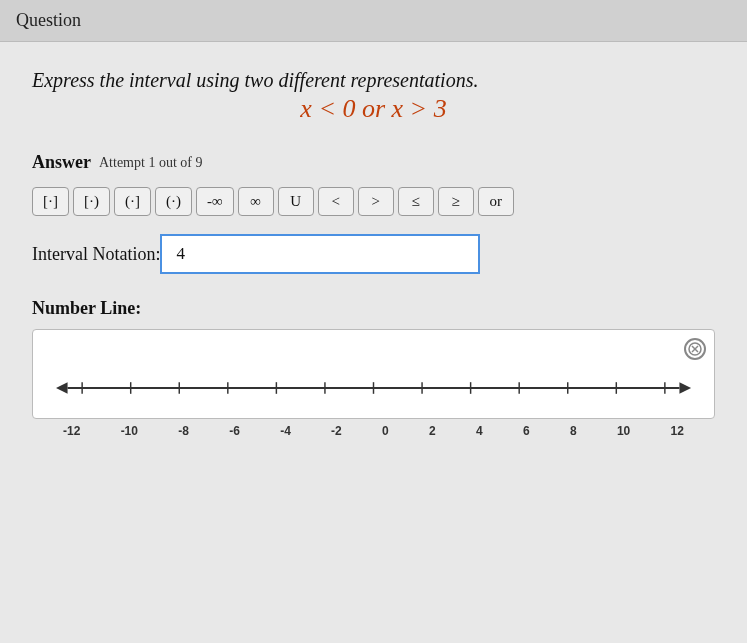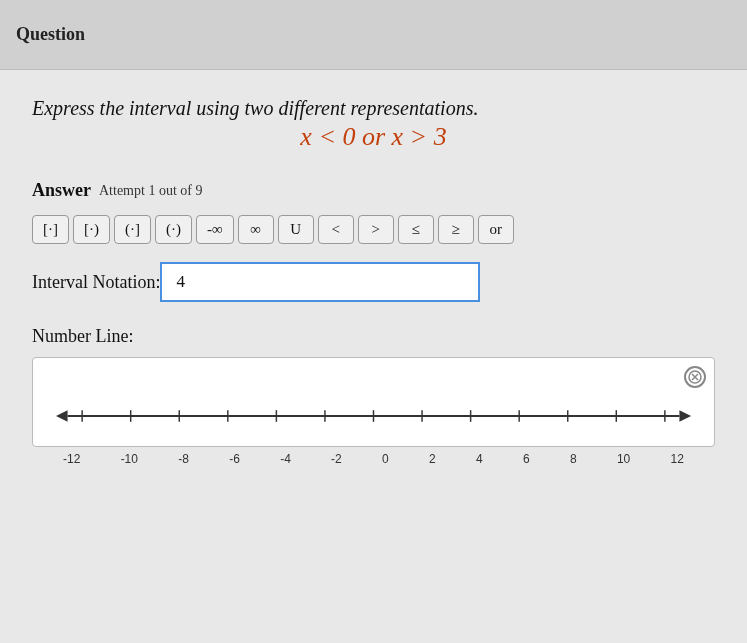--- a/index.html
+++ b/index.html
@@ -7,23 +7,23 @@
       font-family: 'Georgia', serif;
       background: #c8c8c8;
       width: 747px;
       min-height: 643px;
       display: flex;
       flex-direction: column;
     }
 
     .top-bar {
       background: #d0d0d0;
-      padding: 24px 16px;
-      font-size: 18px;
-      font-weight: bold;
+      padding: 10px 16px;
+      font-size: 18px;
+      font-weight: normal;
       color: #222;
       border-bottom: 1px solid #bbb;
     }
 
     .main-content {
       background: #e8e8e8;
       flex: 1;
       padding: 24px 32px 24px 32px;
     }
 
@@ -99,20 +99,21 @@
       padding: 8px 14px;
       font-size: 17px;
       font-family: 'Times New Roman', serif;
       width: 320px;
       outline: none;
       color: #111;
     }
 
     .number-line-section {
       margin-top: 20px;
+      font-weight: bold;
     }
 
     .number-line-label {
       font-size: 18px;
       color: #111;
       margin-bottom: 10px;
     }
 
     .number-line-container {
       background: #fff;

